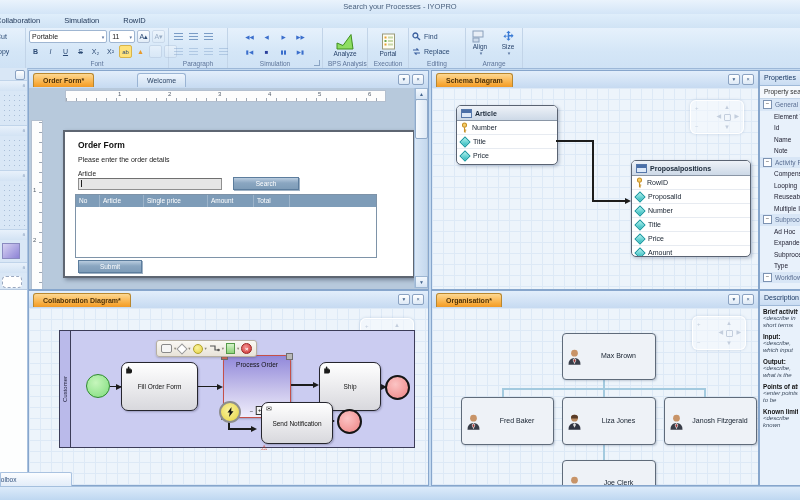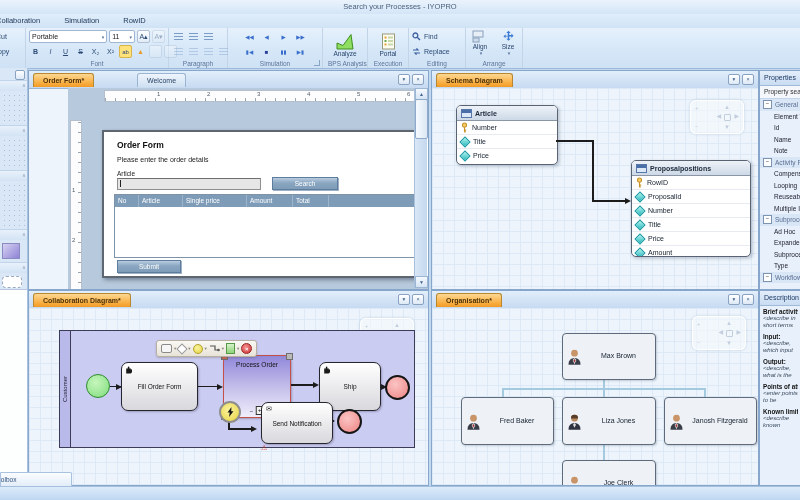--- a/index.html
+++ b/index.html
@@ -88,21 +88,21 @@
   .hruler{position:absolute;left:36px;top:19px;width:319px;height:10px;background:#fdfdfd;
     border:1px solid #b3bfcf;font-size:6px;color:#55606e;
     background-image:repeating-linear-gradient(90deg,#9aa6b4 0 1px,transparent 1px 10px);
     background-size:100% 3px;background-position:0 bottom;background-repeat:no-repeat;}
   .hruler span{position:absolute;top:0px;}
   .vruler{position:absolute;left:2px;top:32px;width:10px;height:182px;background:#fdfdfd;
     border:1px solid #b3bfcf;font-size:6px;color:#55606e;
     background-image:repeating-linear-gradient(0deg,#9aa6b4 0 1px,transparent 1px 10px);
     background-size:3px 100%;background-position:right 0;background-repeat:no-repeat;}
   .vruler span{position:absolute;left:1px;}
-  .ofcanvas{position:absolute;left:0;top:17px;right:0;bottom:0;background:#b7c9dc;overflow:hidden;margin-left:39px;}
+  .ofcanvas{position:absolute;left:0;top:17px;right:0;bottom:0;background:#b7c9dc;overflow:hidden;}
   .ofpage{position:absolute;left:34px;top:42px;width:348px;height:144px;background:#fff;
     border:2px solid #5e6672;box-shadow:2px 2px 4px rgba(40,50,70,.45);}
   .of-title{position:absolute;left:13px;top:8px;font-size:8.5px;font-weight:bold;color:#111;}
   .of-sub{position:absolute;left:13px;top:24px;font-size:7px;color:#222;}
   .of-lab{position:absolute;left:13px;top:38px;font-size:6.5px;color:#222;}
   .of-input{position:absolute;left:13px;top:46px;width:142px;height:10px;background:#e6e6e6;
     border:1px solid #8f8f8f;border-top-color:#6f6f6f;}
   .caret{position:absolute;left:2px;top:1px;width:1px;height:7px;background:#222;}
   .btn-steel{background:linear-gradient(#b9ccdf,#8aa6c1 45%,#7e9cb8);border:1px solid #5c7d9d;
     color:#fff;font-size:6.5px;text-align:center;box-shadow:1px 1px 0 #9fb2c5;}

